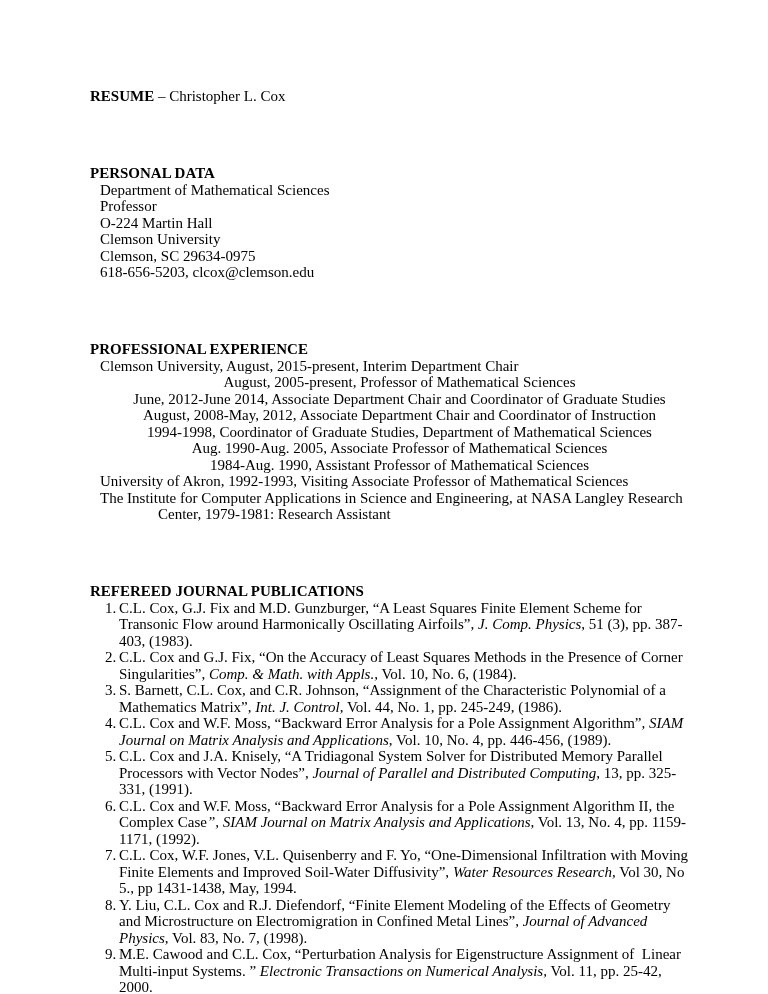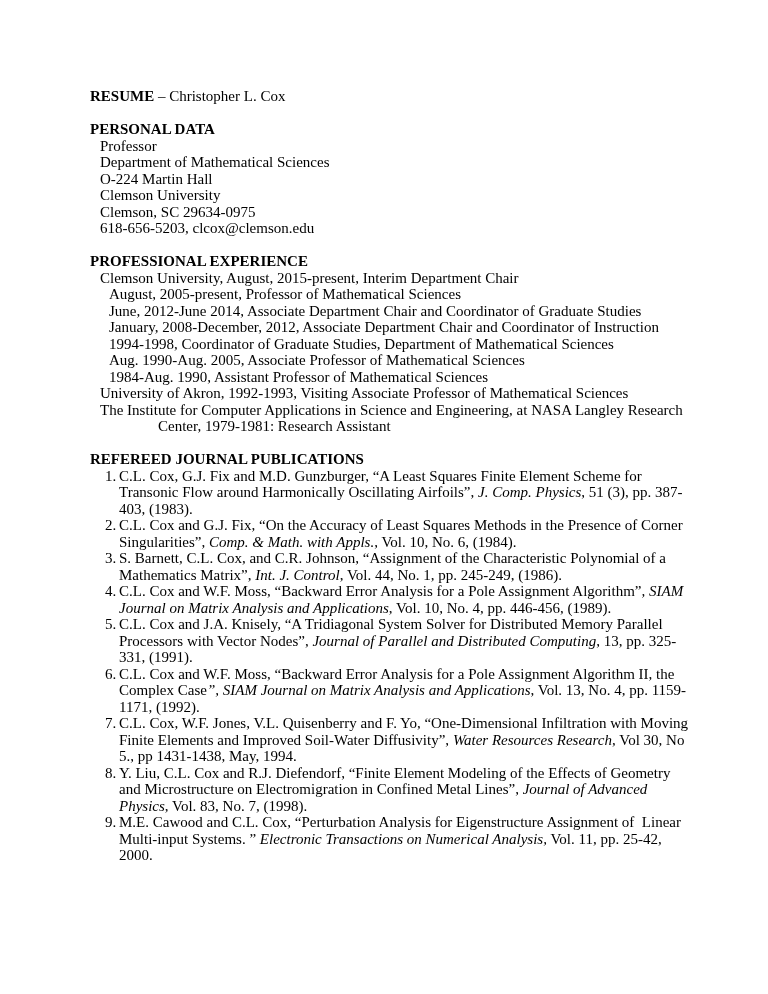--- a/index.html
+++ b/index.html
@@ -21,25 +21,25 @@
     height: 994px;
     padding: 88px 78px 0 90px;
   }
   .content { width: 600px; }
   .line {
     margin: 0;
     line-height: 16.5px;
     min-height: 16.5px;
   }
   .nowrap { white-space: nowrap; }
-  .heading { font-weight: bold; }
+  .heading { font-weight: bold; margin-top: 44px; }
   .spacer { height: 16.5px; }
   .tight-top { margin-top: 3px; }
   .ind1 { padding-left: 10px; }
-  .ind2 { padding-left: 19px; }
+  .ind2 { padding-left: 19px; text-align: center; }
   .ind3 { padding-left: 68px; }
   .pub-item {
     position: relative;
     padding-left: 29px;
     margin: 0;
     line-height: 16.5px;
   }
   .pub-num {
     position: absolute;
     left: 15px;
@@ -52,39 +52,39 @@
 
 <div class="page">
 
   <p class="line nowrap"><b>RESUME</b><span> – Christopher L. Cox</span></p>
 
   <div class="spacer"></div>
 
   <section class="content">
     <p class="line heading nowrap">PERSONAL DATA</p>
     <div>
+        <p class="line ind1 nowrap">Department of Mathematical Sciences</p>
         <p class="line ind1 nowrap">Professor</p>
-        <p class="line ind1 nowrap">Department of Mathematical Sciences</p>
         <p class="line ind1 nowrap">O-224 Martin Hall</p>
         <p class="line ind1 nowrap">Clemson University</p>
         <p class="line ind1 nowrap">Clemson, SC 29634-0975</p>
         <p class="line ind1 nowrap">618-656-5203, clcox@clemson.edu</p>
       </div>
   </section>
 
 
   <div class="spacer"></div>
 
   <section class="content">
     <p class="line heading nowrap">PROFESSIONAL EXPERIENCE</p>
     <div id="experience-lines">
         <p class="line nowrap ind1">Clemson University, August, 2015-present, Interim Department Chair</p>
         <p class="line nowrap ind2">August, 2005-present, Professor of Mathematical Sciences</p>
         <p class="line nowrap ind2">June, 2012-June 2014, Associate Department Chair and Coordinator of Graduate Studies</p>
-        <p class="line nowrap ind2">January, 2008-December, 2012, Associate Department Chair and Coordinator of Instruction</p>
+        <p class="line nowrap ind2">August, 2008-May, 2012, Associate Department Chair and Coordinator of Instruction</p>
         <p class="line nowrap ind2">1994-1998, Coordinator of Graduate Studies, Department of Mathematical Sciences</p>
         <p class="line nowrap ind2">Aug. 1990-Aug. 2005, Associate Professor of Mathematical Sciences</p>
         <p class="line nowrap ind2">1984-Aug. 1990, Assistant Professor of Mathematical Sciences</p>
         <p class="line nowrap ind1">University of Akron, 1992-1993, Visiting Associate Professor of Mathematical Sciences</p>
         <p class="line nowrap ind1">The Institute for Computer Applications in Science and Engineering, at NASA Langley Research</p>
         <p class="line nowrap ind3">Center, 1979-1981: Research Assistant</p>
       </div>
   </section>
 
   <div class="spacer"></div>

